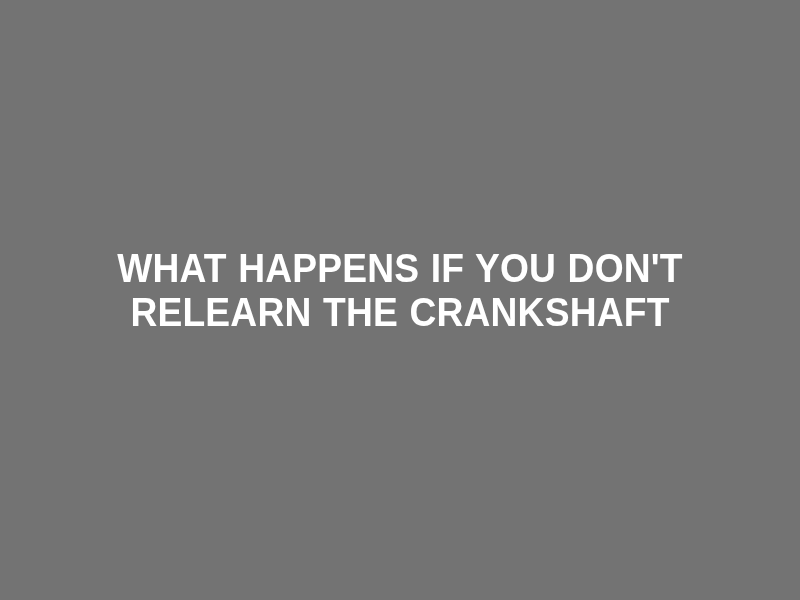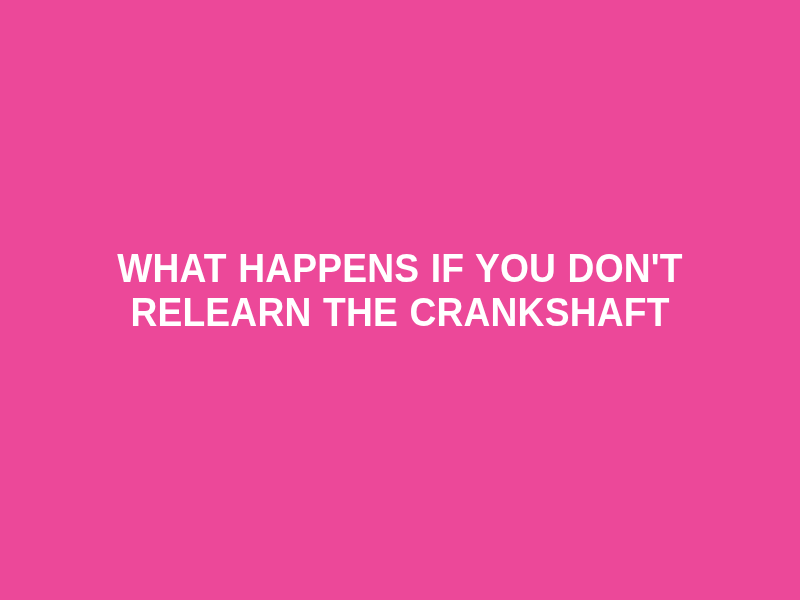--- a/index.html
+++ b/index.html
@@ -54,21 +54,21 @@
     font-stretch: condensed;
     transform: scaleX(0.93);
     transform-origin: center center;
     white-space: normal;
     word-spacing: 1px;
   }
 </style>
 </head>
 <body>
 
-<div id="hero-card" style="background-color: #ec4899;">
+<div id="hero-card" style="background-color: #737373;">
 
   <div id="title-block">
 
     <h1 id="hero-title" style="color: rgb(255, 255, 255); text-align: center;">WHAT HAPPENS IF YOU DON'T RELEARN THE CRANKSHAFT</h1>
 
   </div>
 
 </div>
 
 </body></html>

